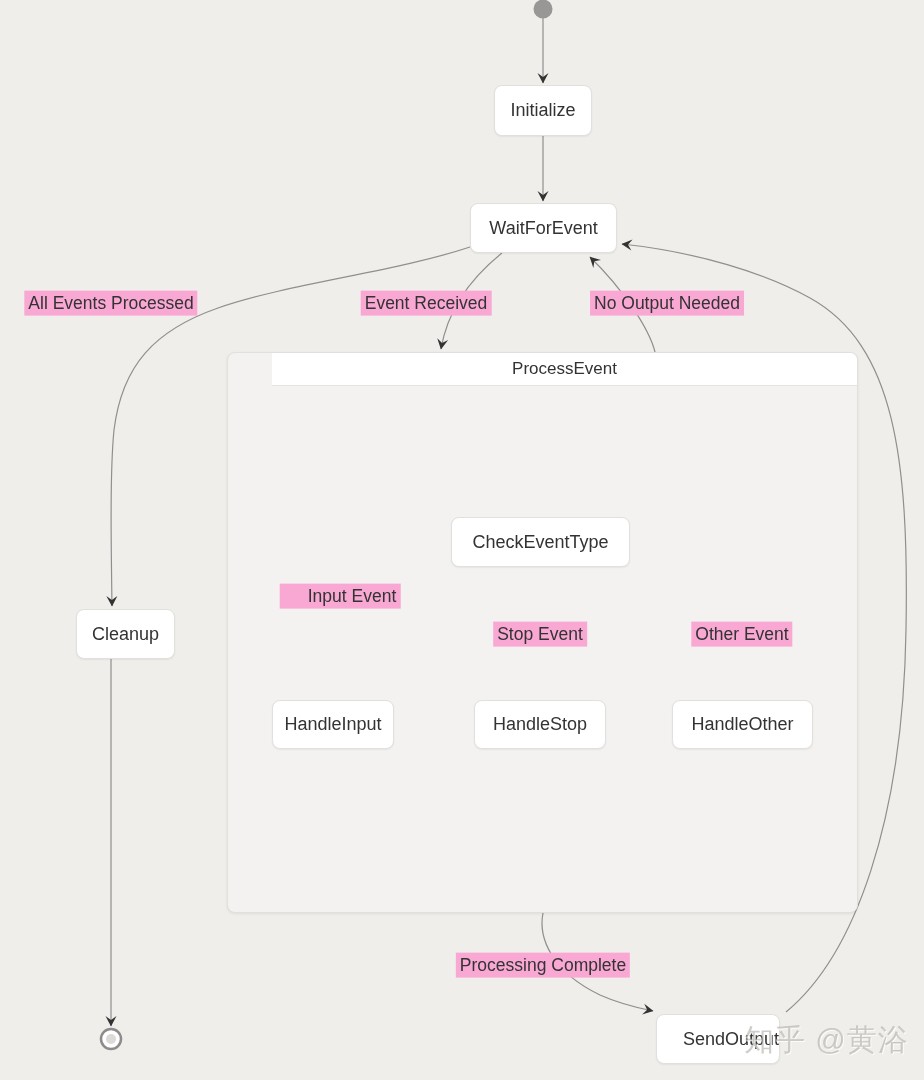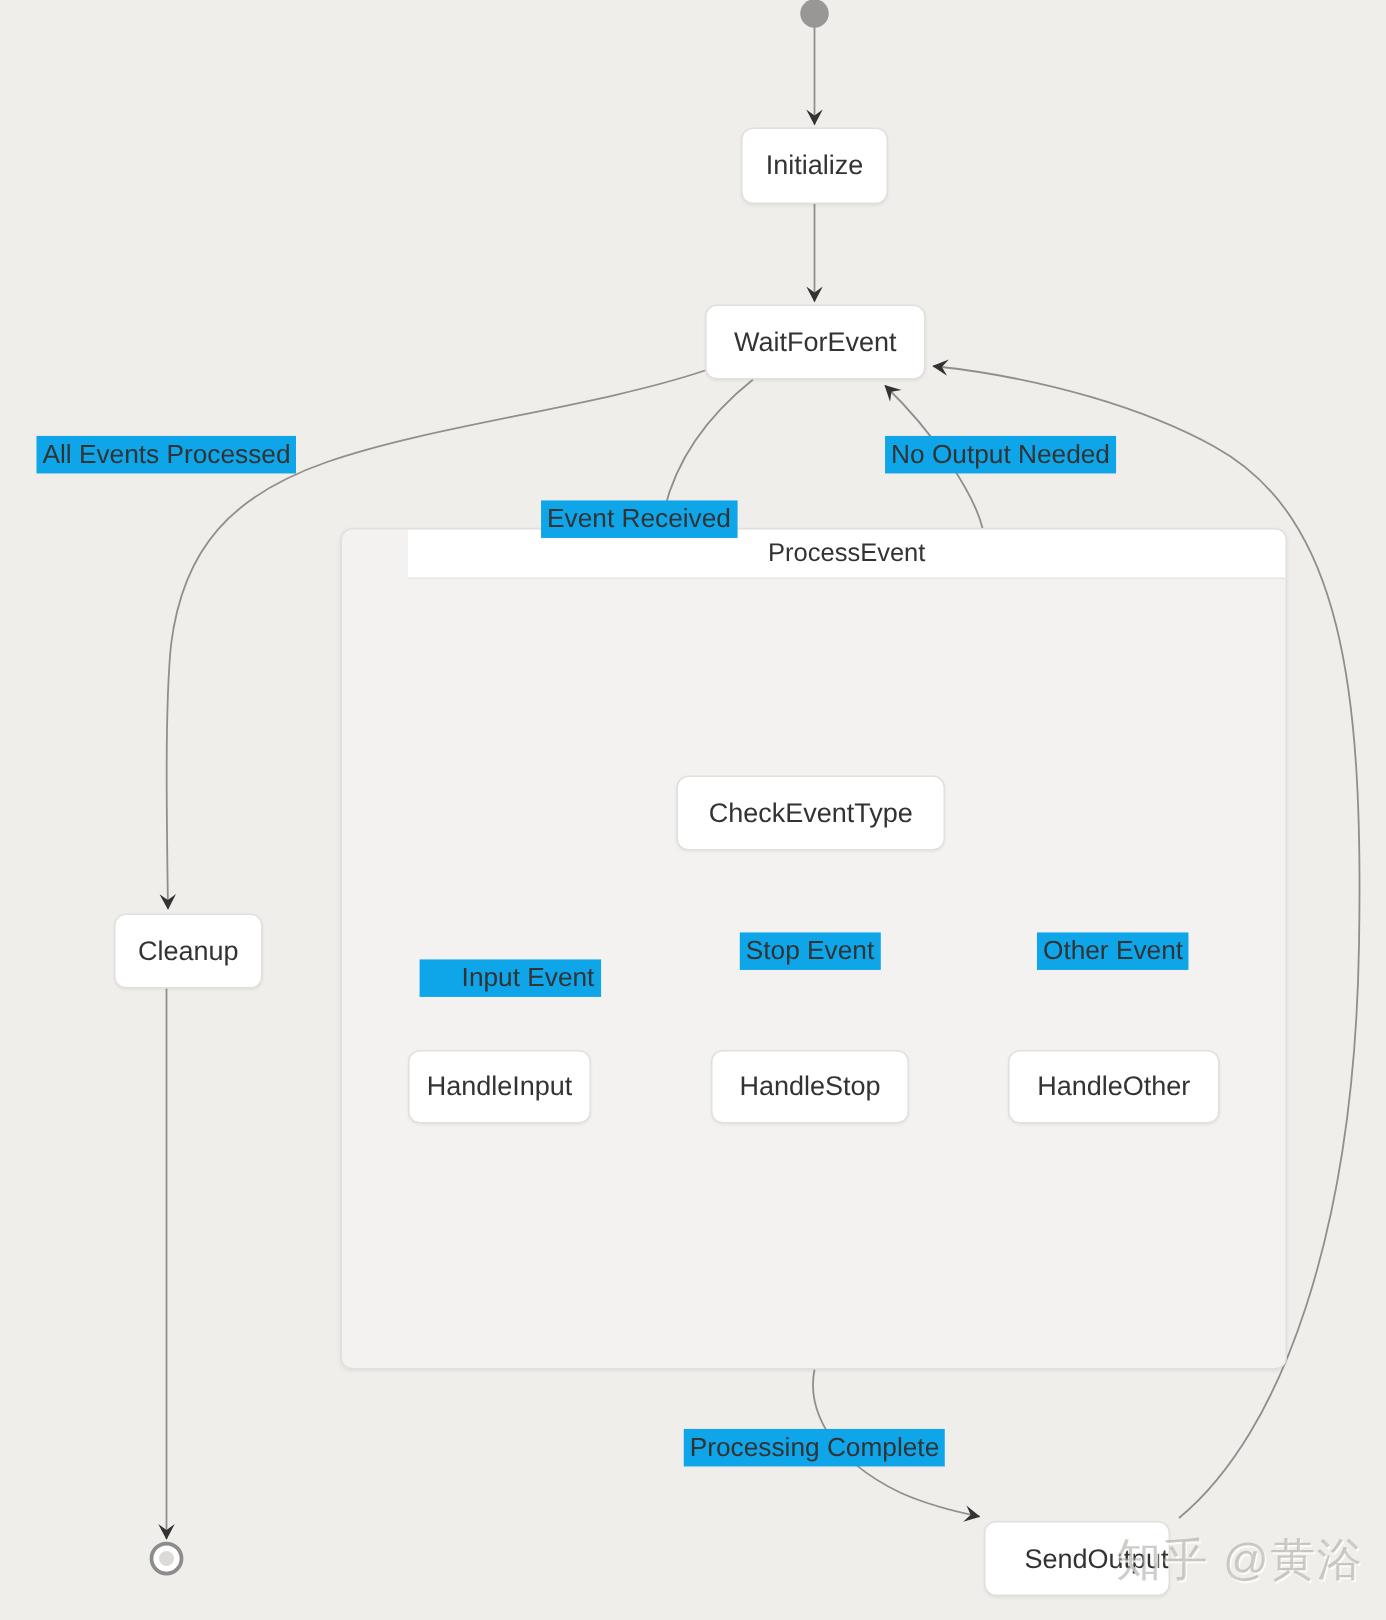--- a/index.html
+++ b/index.html
@@ -44,21 +44,21 @@
     border-bottom: 1px solid #e6e4e1;
     height: 32px;
     display: flex; align-items: center; justify-content: center;
     font-size: 17px;
     color: #333;
     margin-left: 44px;
   }
   .edge-label {
     position: absolute;
     transform: translate(-50%, -50%);
-    background: #0ea5e9;
+    background: #f9a8d4;
     padding: 1px 4px;
     font-size: 17.5px;
     color: #333;
     white-space: nowrap;
     line-height: 1.3;
   }
   .watermark {
     position: absolute;
     font-size: 30px;
     color: rgba(168, 164, 159, 0.55);
@@ -157,22 +157,22 @@
 
   <div class="node" style="left:474px; top:700px; width:132px; height:49px;">
       <span>HandleStop</span>
     </div>
 
   <div class="node" style="left:672px; top:700px; width:141px; height:49px;">
       <span>HandleOther</span>
     </div>
 
   <div class="edge-label" style="left:111px; top:303px;">All Events Processed</div>
-  <div class="edge-label" style="left:426px; top:303px;margin-top:43px;">Event Received</div>
+  <div class="edge-label" style="left:426px; top:303px;">Event Received</div>
   <div class="edge-label" style="left:667px; top:303px;">No Output Needed</div>
-  <div class="edge-label" style="left:340px; top:652px;padding-left:28px;">Input Event</div>
+  <div class="edge-label" style="left:340px; top:596px;padding-left:28px;">Input Event</div>
   <div class="edge-label" style="left:540px; top:634px;">Stop Event</div>
   <div class="edge-label" style="left:742px; top:634px;">Other Event</div>
   <div class="edge-label" style="left:543px; top:965px;">Processing Complete</div>
 
   <div class="watermark" style="left:744px; top:1020px;">知乎 @黄浴</div>
 
 </div>
 
 </body></html>

